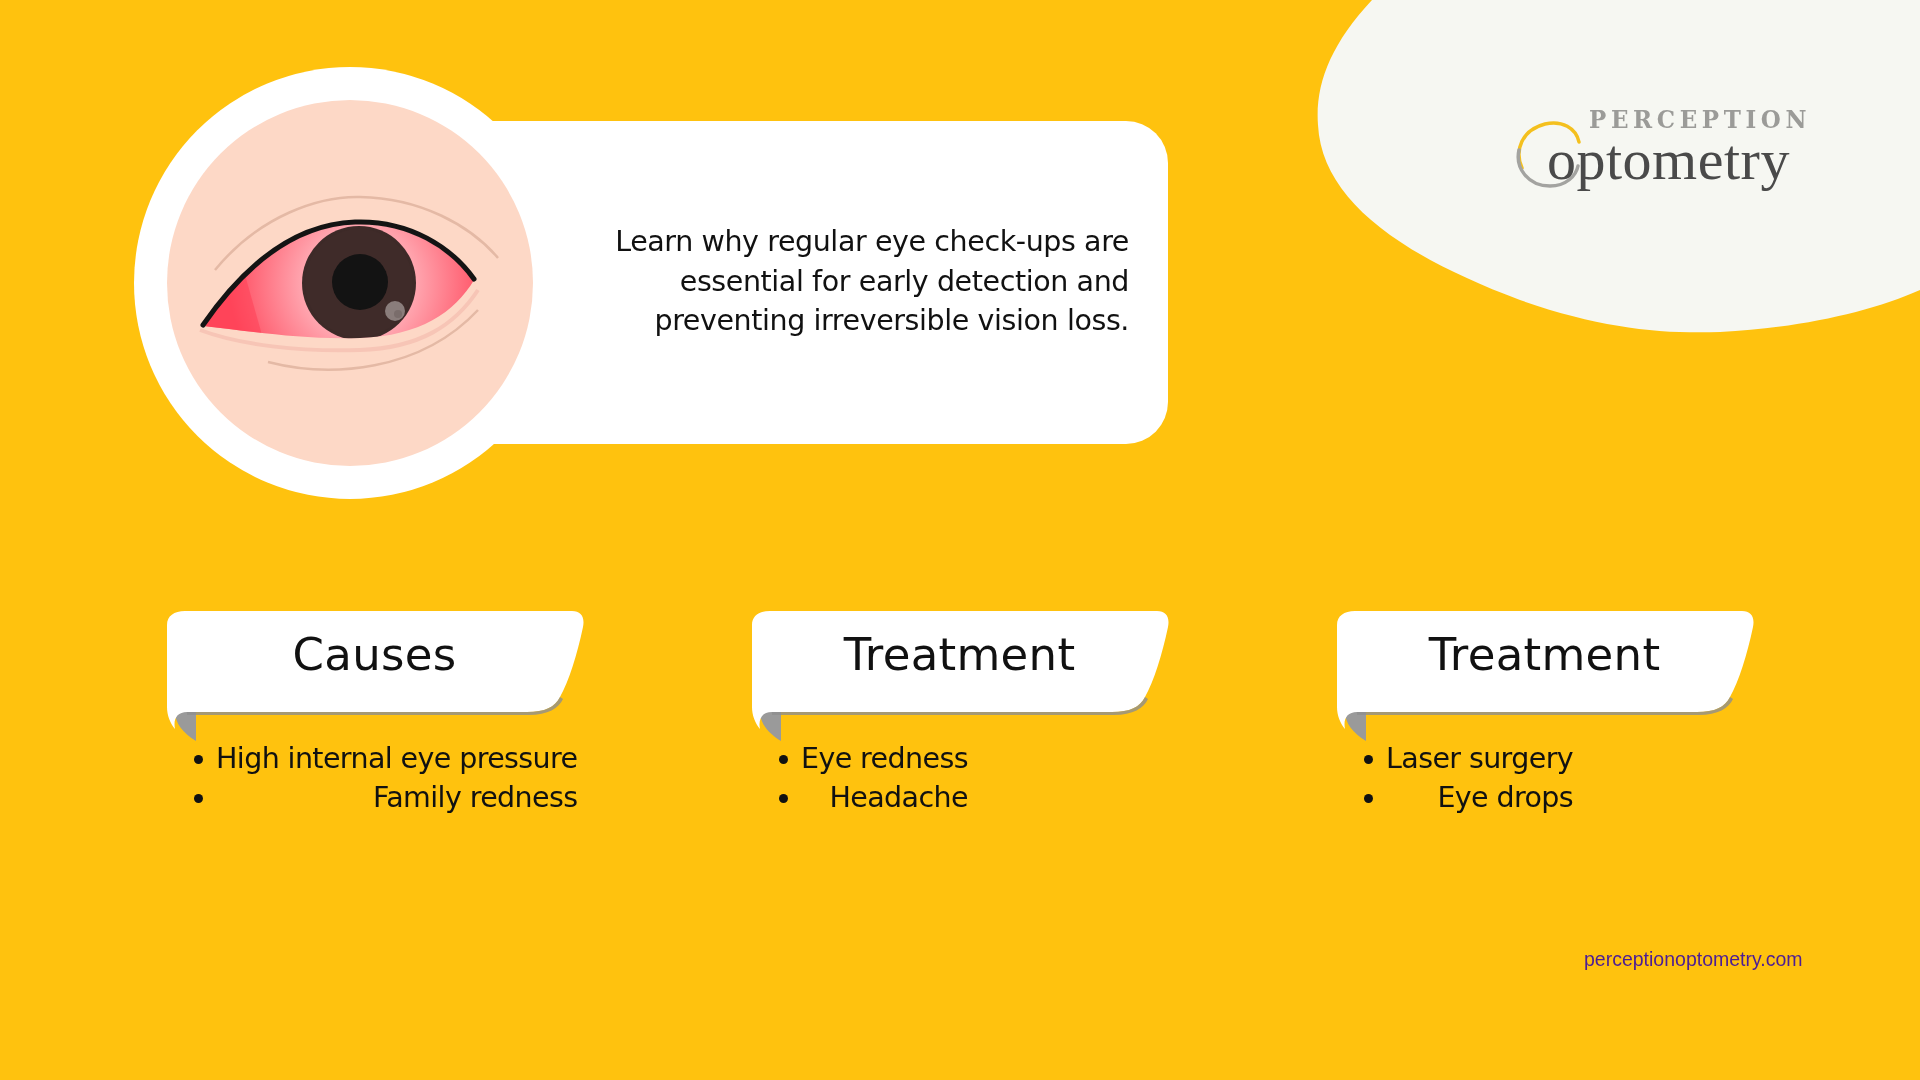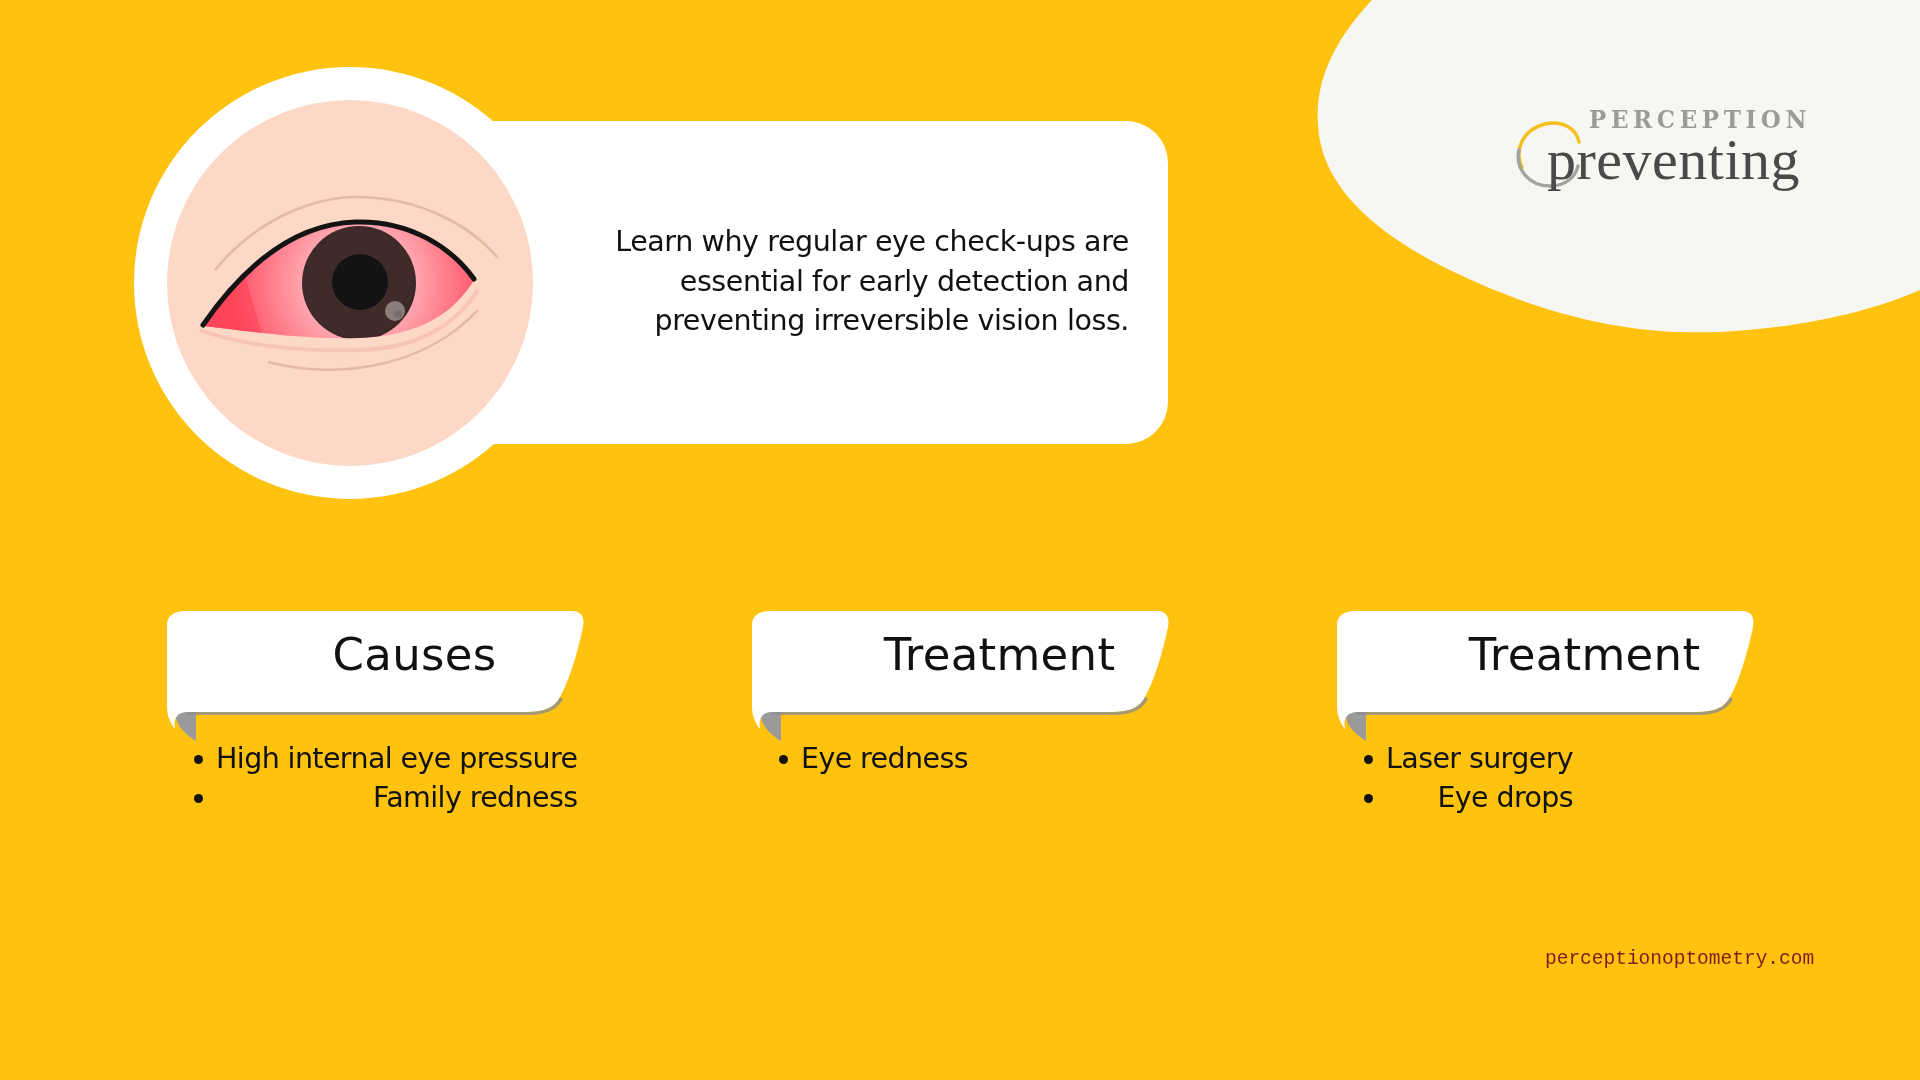--- a/index.html
+++ b/index.html
@@ -34,53 +34,52 @@
     font-family:"Liberation Serif", serif; font-size:58px; letter-spacing:0.5px;
     color:#4a4a4a;
   }
   
   .section { position:absolute; top:611px; width:430px; }
   .ribbon { position:absolute; left:0; top:0; width:430px; height:135px; }
   .ribbon-title {
     position:absolute; left:0; top:17px; width:415px; text-align:center;
     font-size:45px; color:#111; font-family:"DejaVu Sans", sans-serif;
     letter-spacing:0.3px;
-    padding-left:40px;
   }
   .bullets {
     position:absolute; left:27px; top:128px; margin:0; padding:0; list-style:none;
   }
   .bullets li {
     position:relative; padding-left:22px;
     font-size:28.5px; line-height:39px; white-space:nowrap;
     font-family:"DejaVu Sans", sans-serif; letter-spacing:-0.6px;text-align:right;
   }
   .bullets li::before {
     content:""; position:absolute; left:0; top:16px;
     width:9px; height:9px; border-radius:50%; background:#111;
   }
   #site-url {
-    left:1545px; top:948px; font-size:19.5px; color:#7f1d1d;
-    font-family:Liberation Mono, monospace;
+    left:1584px; top:948px; font-size:19.5px; color:#4c1d95;
+    font-family:Liberation Sans, sans-serif;
   }
 </style>
 </head>
 <body>
 
 <svg id="blob" class="abs" viewBox="0 0 1920 1080">
   <path d="M1372,0 C1330,45 1315,85 1318,125 C1322,200 1400,255 1520,300 C1600,328 1660,334 1720,332 C1800,328 1870,312 1920,290 L1920,0 Z" fill="#f6f7f2"></path>
 </svg>
 
 <div id="logo" class="abs">
   <svg class="abs" style="left:0;top:0" width="120" height="110" viewBox="0 0 120 110">
     <path d="M22,78 C14,60 22,40 45,34 C62,30 76,38 79,52" fill="none" stroke="#f4c01e" stroke-width="3.5" stroke-linecap="round"></path>
     <path d="M19,60 C15,78 28,96 50,96 C66,96 76,86 78,76" fill="none" stroke="#a3a3a0" stroke-width="3.5" stroke-linecap="round"></path>
   </svg>
   <span class="logo-perception">PERCEPTION</span>
-  <span class="logo-optometry">preventing</span>
+  <span class="logo-optometry">optometry</span>
 </div>
 
 <div id="intro-card" class="abs"></div>
 
 <svg id="eye-art" class="abs" viewBox="0 0 600 520">
   <defs>
     <radialGradient id="scleraGrad" cx="359" cy="283" r="130" gradientUnits="userSpaceOnUse">
       <stop offset="0" stop-color="#ffd0d4"></stop>
       <stop offset="0.45" stop-color="#ffa3ad"></stop>
       <stop offset="1" stop-color="#ff4a5e"></stop>
@@ -126,20 +125,21 @@
 
 <div class="section" style="left:752px">
   <svg class="ribbon" viewBox="0 0 430 135">
     <path d="M8,101 C8,112 16,122 29,130 L29,101 Z" fill="#9a9a9a"></path>
     <path d="M0,14 C0,5 7,0 18,0 L405,0 C414,0 418,6 416,16 C410,44 402,70 393,86 C388,96 378,101 360,101 L20,101 C10,101 6,108 8,118 C3,112 0,104 0,96 Z" fill="#ffffff"></path>
     <path d="M393,86 C388,96 378,101 360,101 L20,101 L20,104 L362,104 C381,104 392,97 396,88 Z" fill="#8e8e8e" opacity="0.8"></path>
   </svg>
   <div class="ribbon-title">Treatment</div>
   <ul class="bullets">
     <li>Eye redness</li>
+    <li>Headache</li>
   </ul>
 </div>
 
 <div class="section" style="left:1337px">
   <svg class="ribbon" viewBox="0 0 430 135">
     <path d="M8,101 C8,112 16,122 29,130 L29,101 Z" fill="#9a9a9a"></path>
     <path d="M0,14 C0,5 7,0 18,0 L405,0 C414,0 418,6 416,16 C410,44 402,70 393,86 C388,96 378,101 360,101 L20,101 C10,101 6,108 8,118 C3,112 0,104 0,96 Z" fill="#ffffff"></path>
     <path d="M393,86 C388,96 378,101 360,101 L20,101 L20,104 L362,104 C381,104 392,97 396,88 Z" fill="#8e8e8e" opacity="0.8"></path>
   </svg>
   <div class="ribbon-title">Treatment</div>

